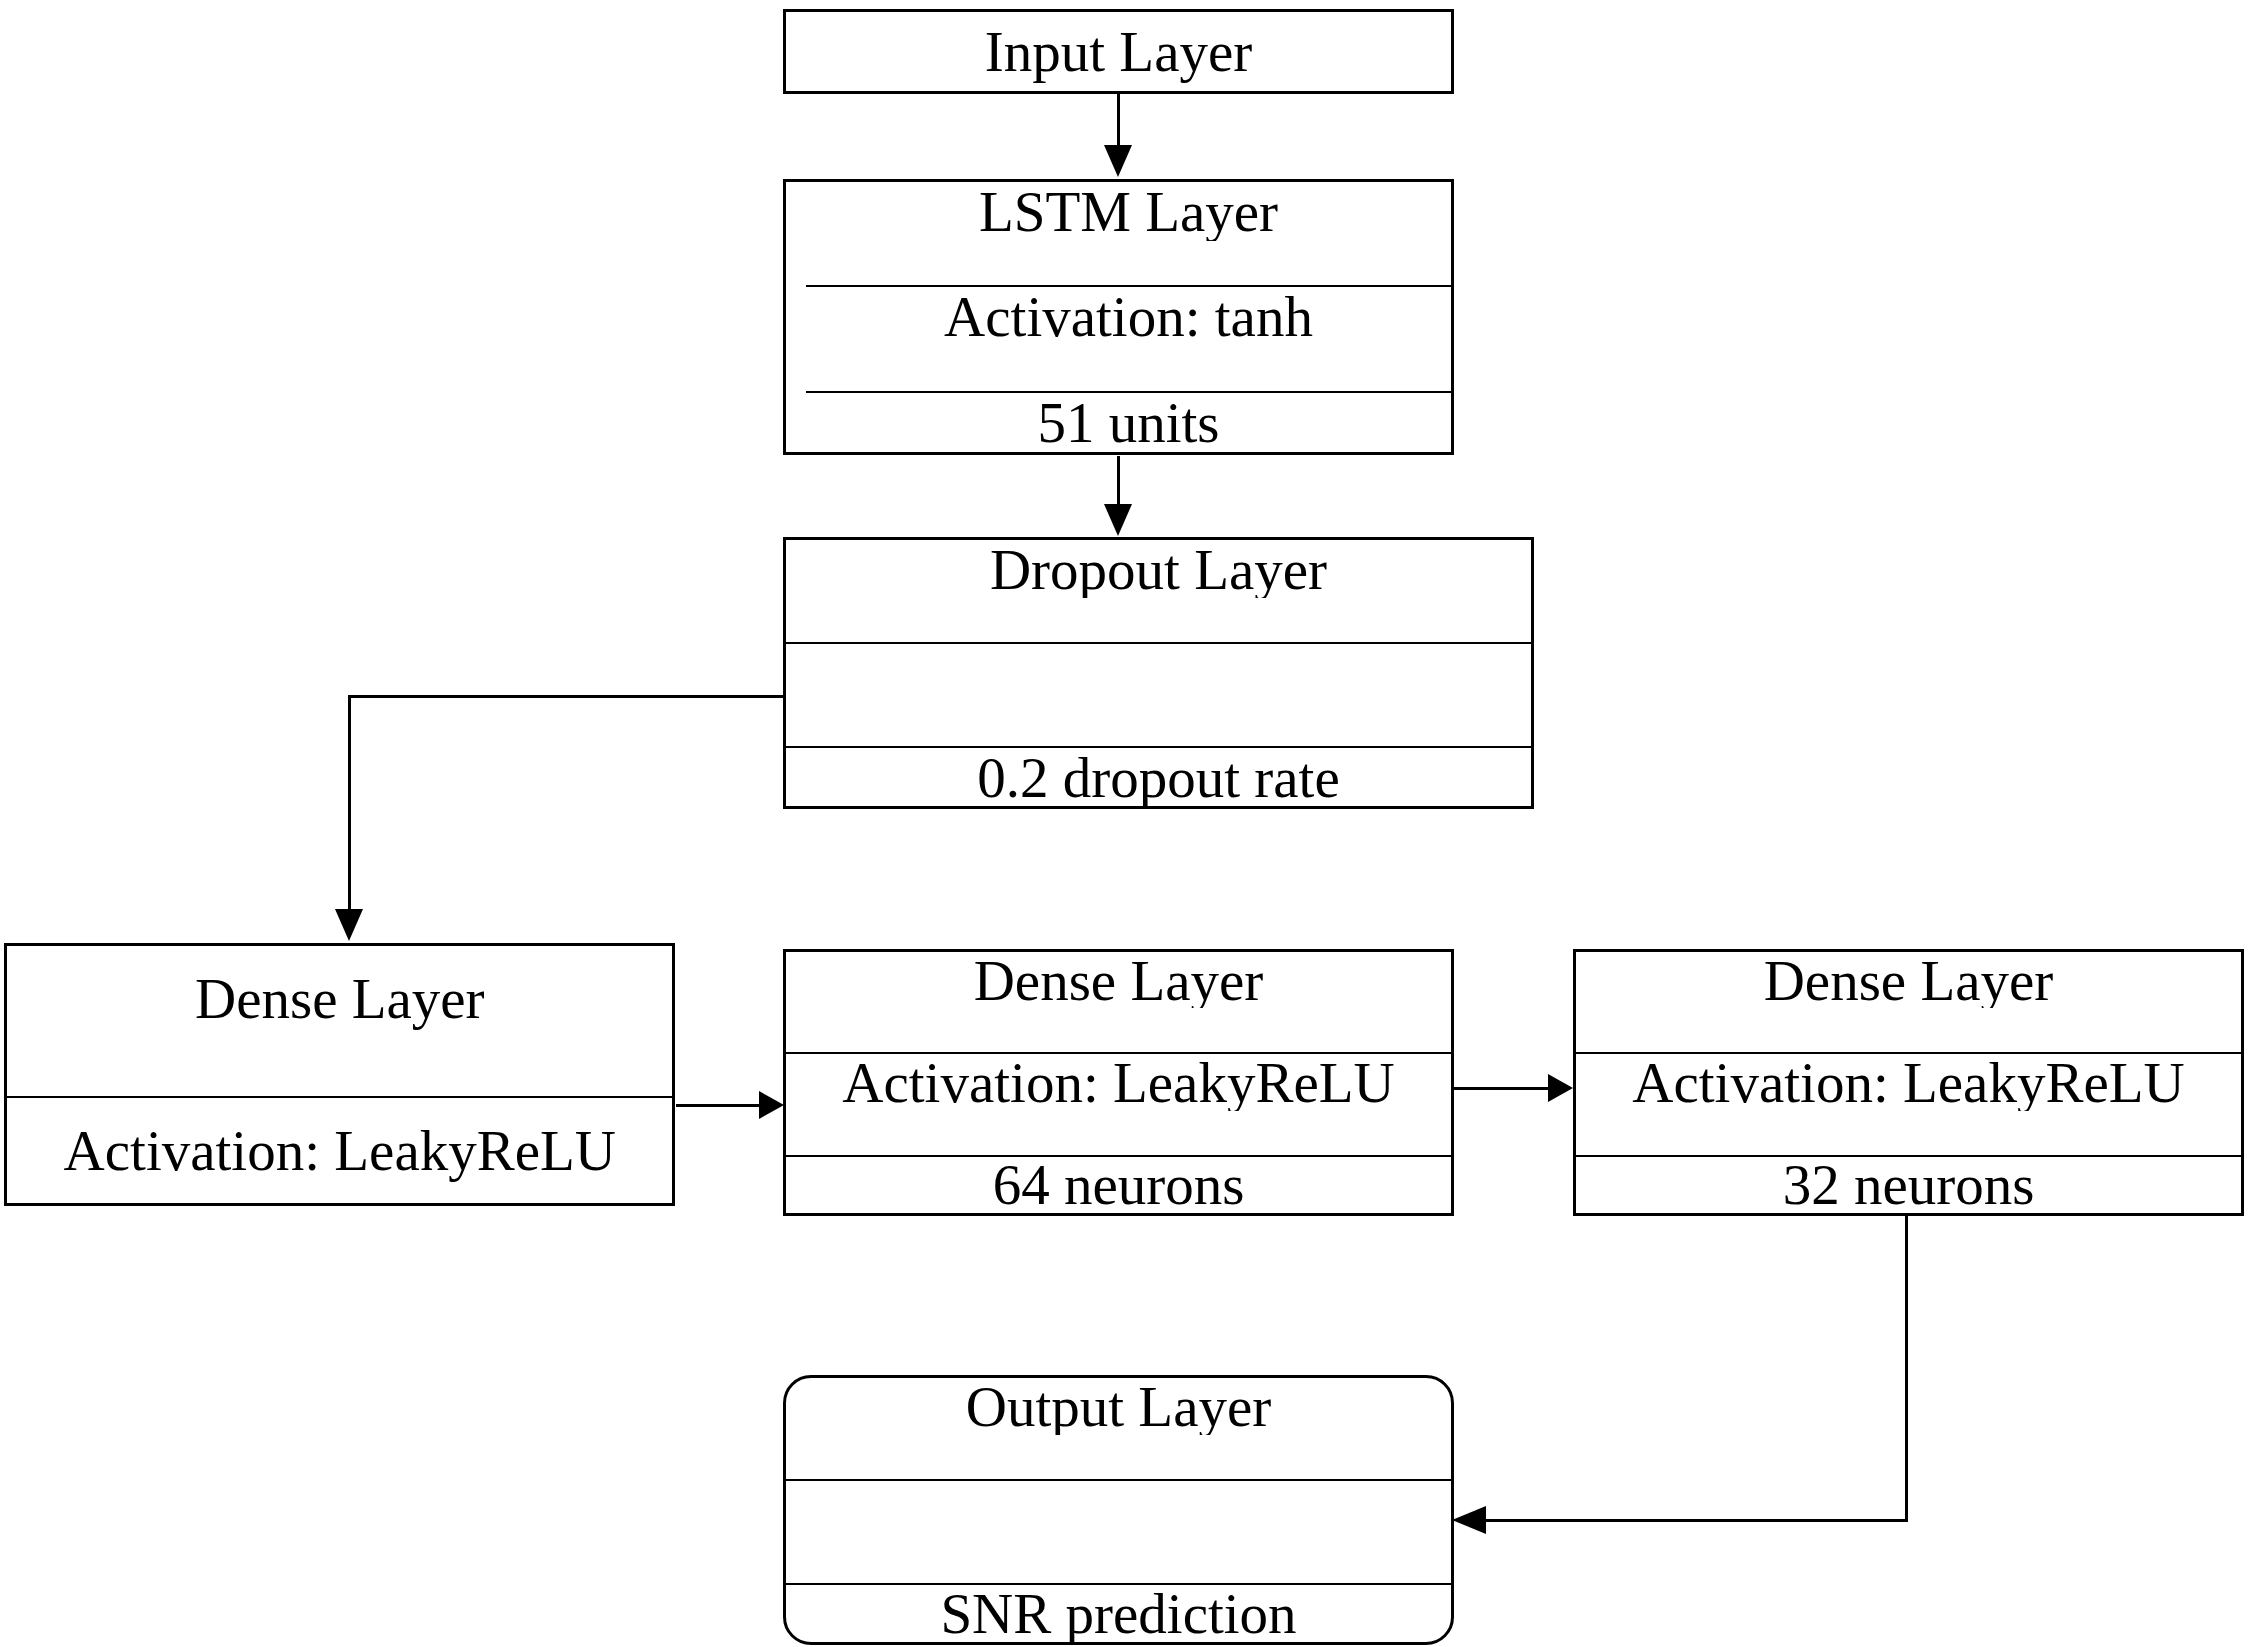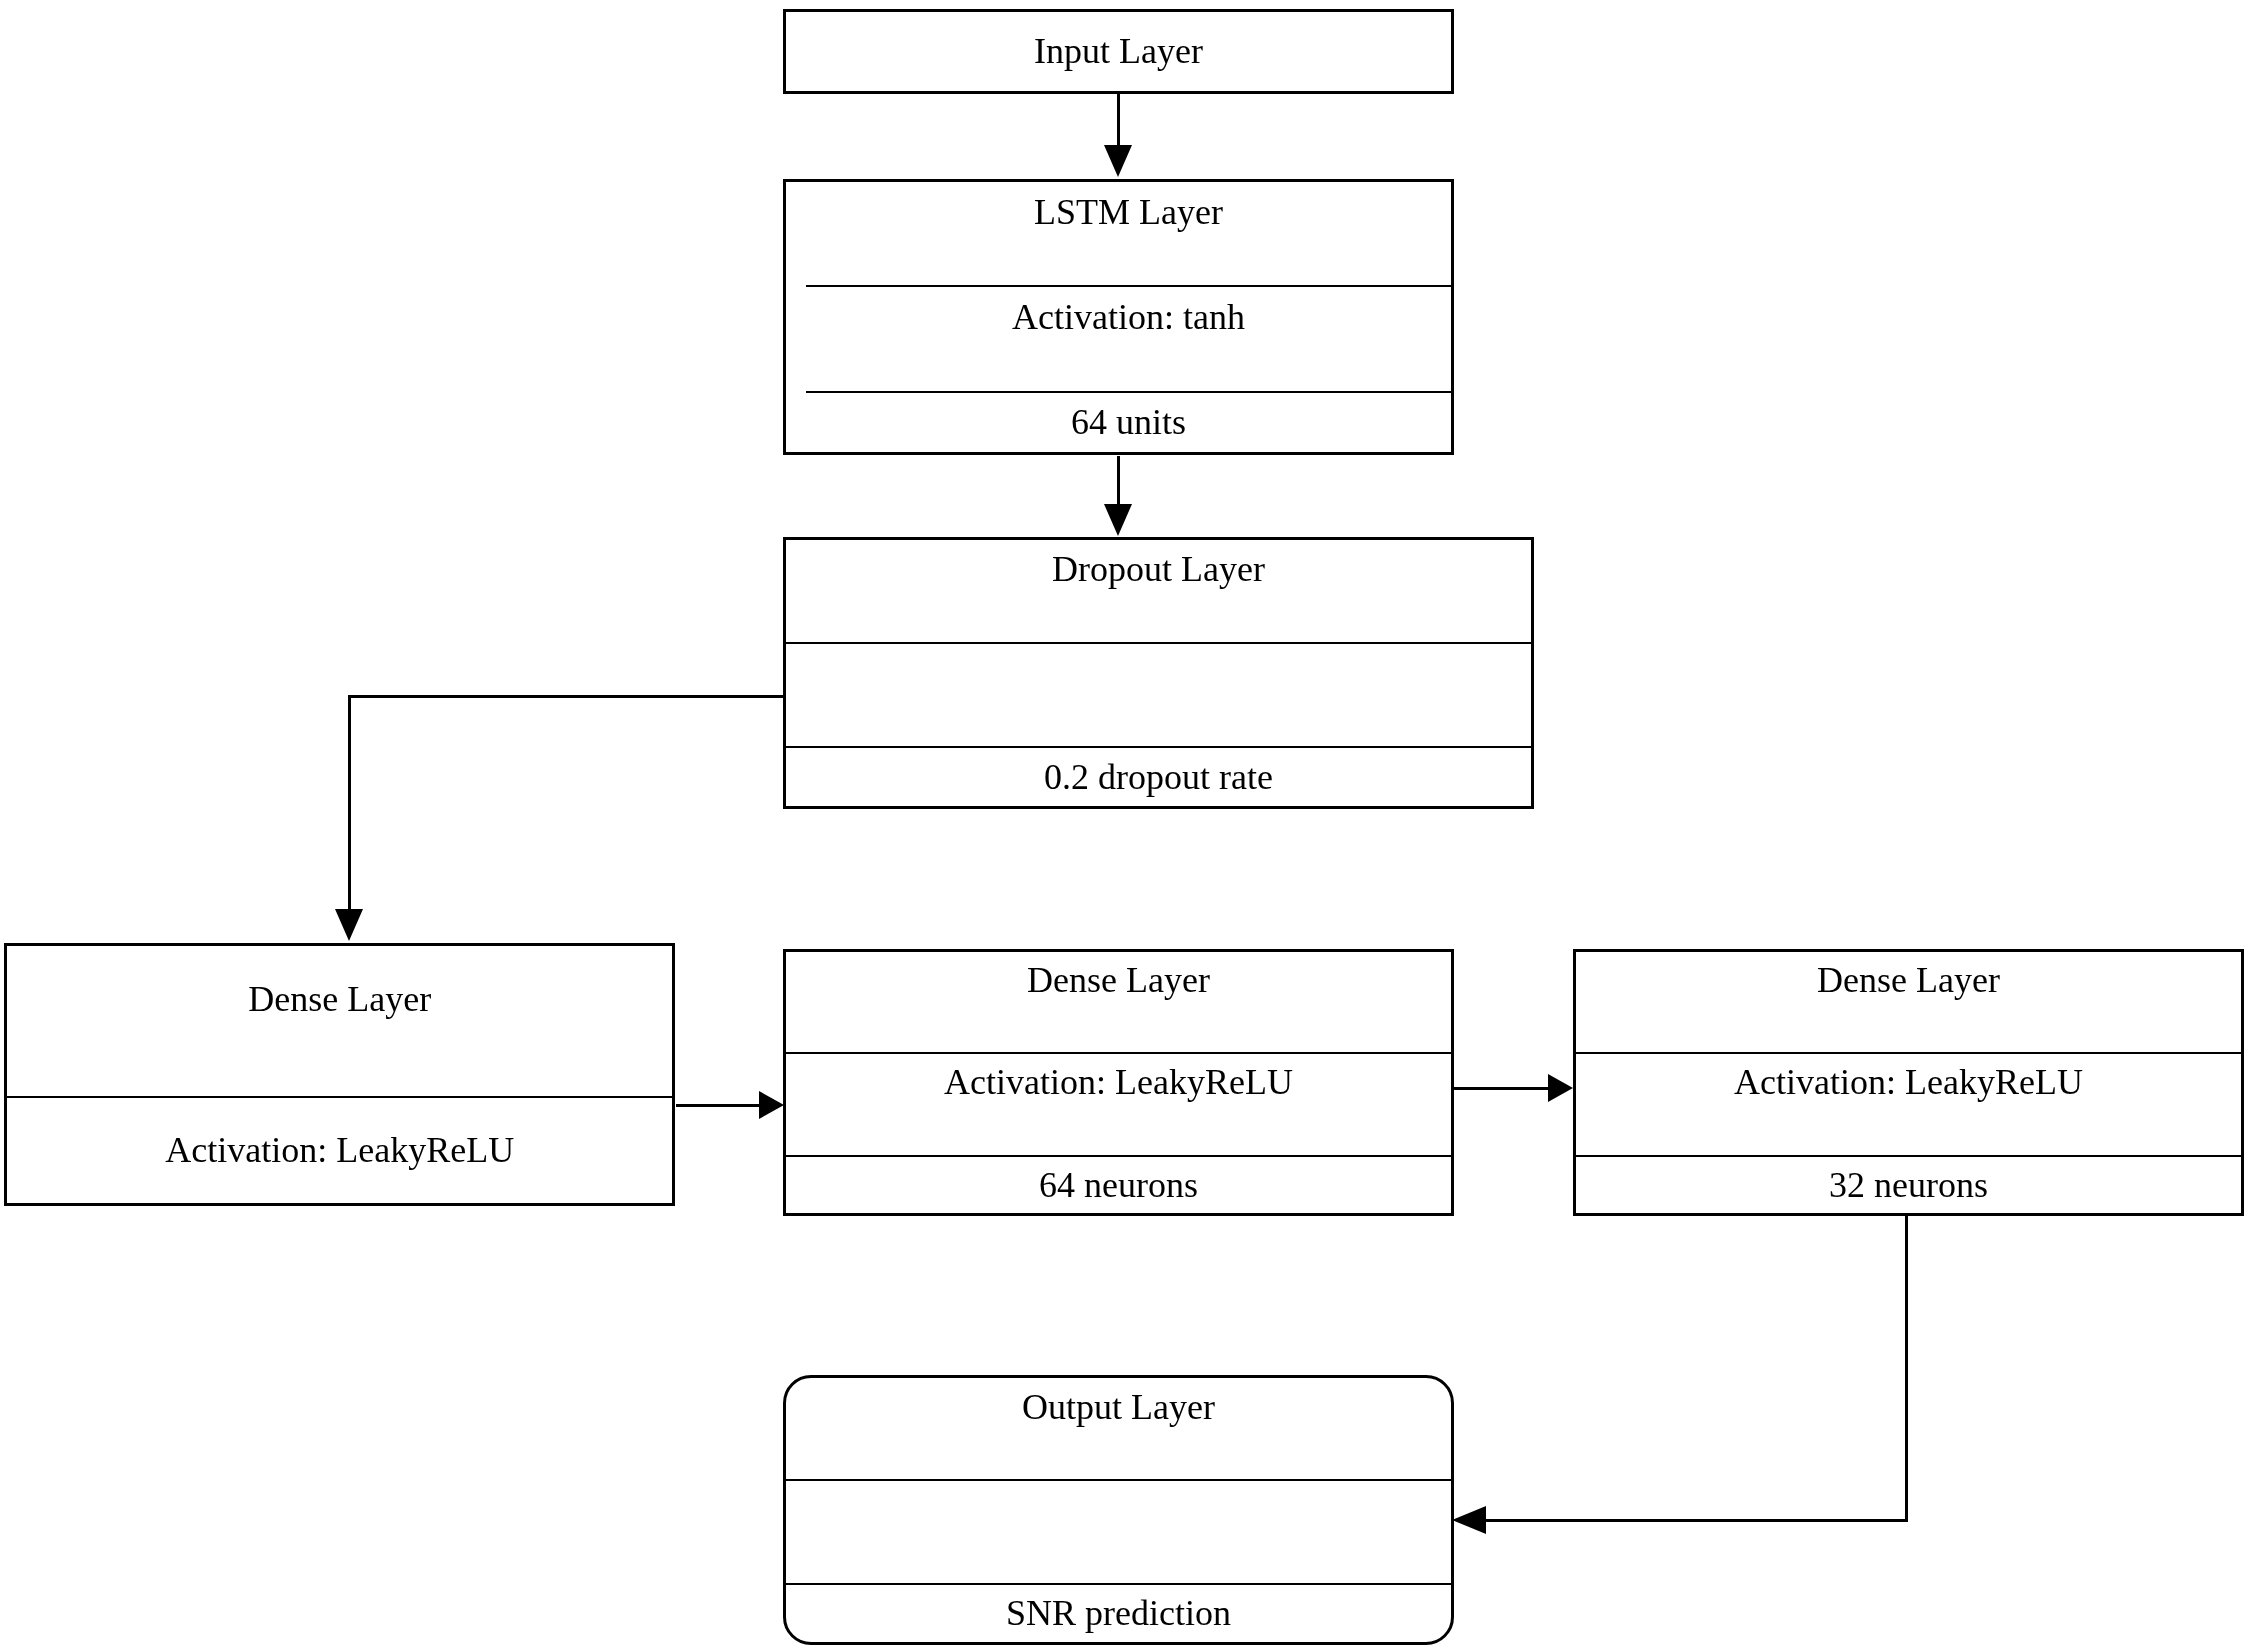--- a/index.html
+++ b/index.html
@@ -17,21 +17,21 @@
     border:3.4px solid #000000;
     box-sizing:border-box;
     display:flex;
     flex-direction:column;
   }
   .cell{
     flex:1;
     display:flex;
     align-items:center;
     justify-content:center;
-    font-size:36px;
+    font-size:57px;
     line-height:1;
     white-space:nowrap;
     overflow:hidden;
   }
   .cell + .cell{border-top:2.6px solid #000000;margin-top:44px;}
   .line{position:absolute;background:#000000;}
   .arr{position:absolute;width:0;height:0;}
   .arr-down{border-left:14.5px solid transparent;border-right:14.5px solid transparent;border-top:32px solid #000000;}
   .arr-right{border-top:14.5px solid transparent;border-bottom:14.5px solid transparent;border-left:25.6px solid #000000;}
   .arr-left{border-top:14.5px solid transparent;border-bottom:14.5px solid transparent;border-right:34px solid #000000;}
@@ -53,21 +53,21 @@
   <div class="box" id="box-input">
     <div class="cell">Input Layer</div>
   </div>
 
   <div class="line" style="left:1117px;top:94px;width:3.4px;height:53px;"></div>
   <div class="arr arr-down" style="left:1104px;top:145px;"></div>
 
   <div class="box" id="box-lstm">
     <div class="cell">LSTM Layer</div>
     <div class="cell">Activation: tanh</div>
-    <div class="cell">64 units</div>
+    <div class="cell">51 units</div>
   </div>
 
   <div class="line" style="left:1117px;top:456px;width:3.4px;height:49px;"></div>
   <div class="arr arr-down" style="left:1104px;top:504px;"></div>
 
   <div class="box" id="box-dropout">
     <div class="cell">Dropout Layer</div>
     <div class="cell"></div>
     <div class="cell">0.2 dropout rate</div>
   </div>

